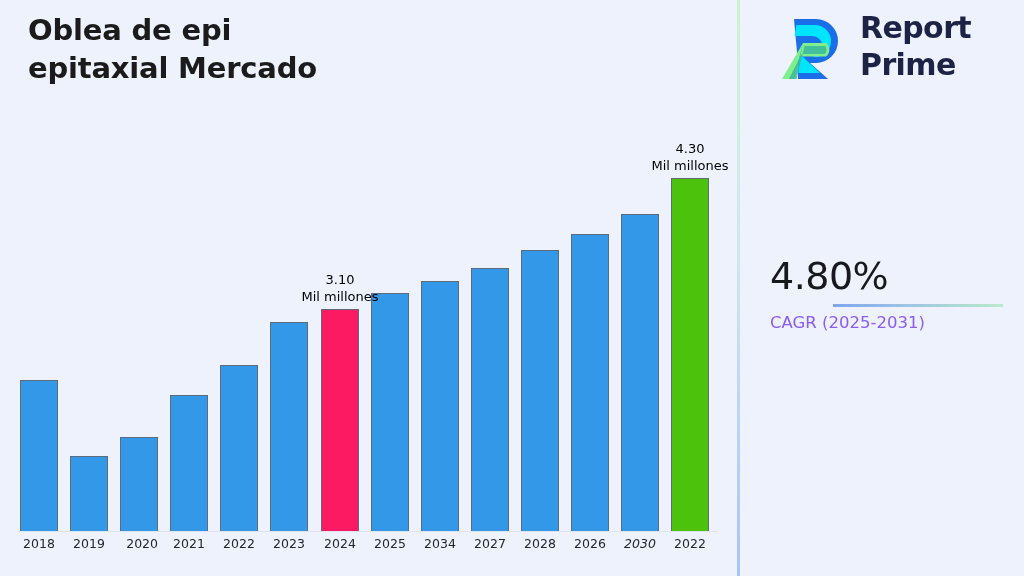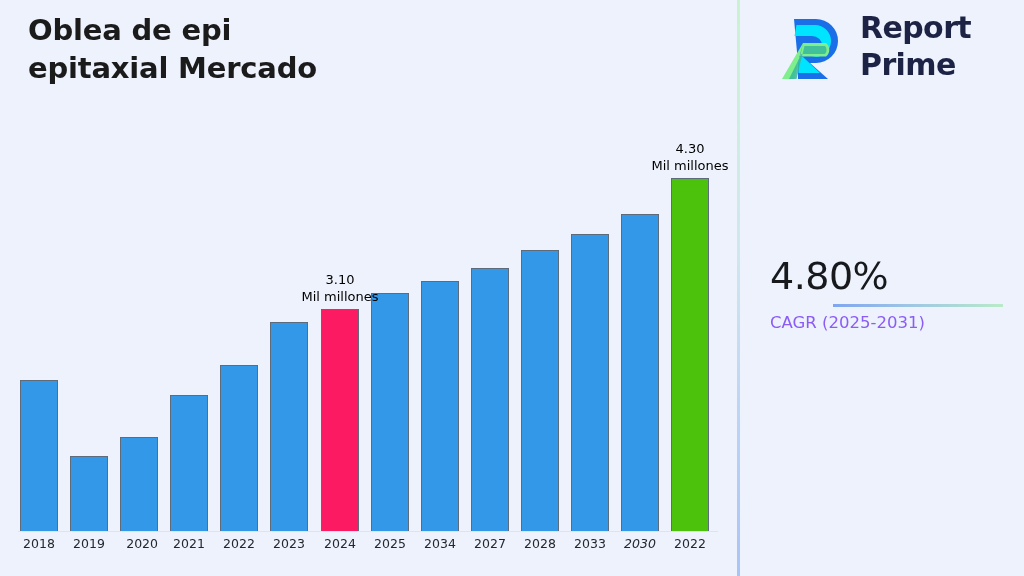--- a/index.html
+++ b/index.html
@@ -174,21 +174,21 @@
   <div class="xlabel" style="left:70px;">2019</div>
   <div class="xlabel" style="left:120px;text-align:right;">2020</div>
   <div class="xlabel" style="left:170px;">2021</div>
   <div class="xlabel" style="left:220px;">2022</div>
   <div class="xlabel" style="left:270px;">2023</div>
   <div class="xlabel" style="left:321px;">2024</div>
   <div class="xlabel" style="left:371px;">2025</div>
   <div class="xlabel" style="left:421px;">2034</div>
   <div class="xlabel" style="left:471px;">2027</div>
   <div class="xlabel" style="left:521px;">2028</div>
-  <div class="xlabel" style="left:571px;">2033</div>
+  <div class="xlabel" style="left:571px;">2026</div>
   <div class="xlabel" style="left:621px;font-style:italic;">2030</div>
   <div class="xlabel" style="left:671px;">2022</div>
 
   <div class="dlabel" style="left:265px; top:272px;">3.10
 Mil millones</div>
   <div class="dlabel" style="left:615px; top:141px;">4.30
 Mil millones</div>
 
 </div>
 

